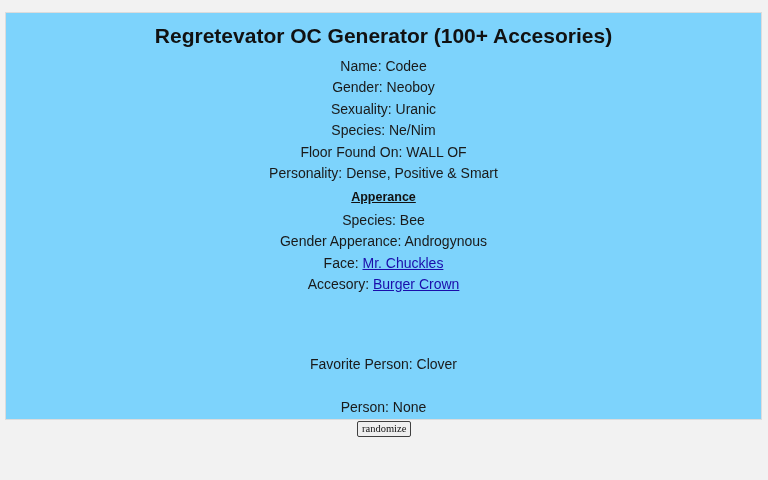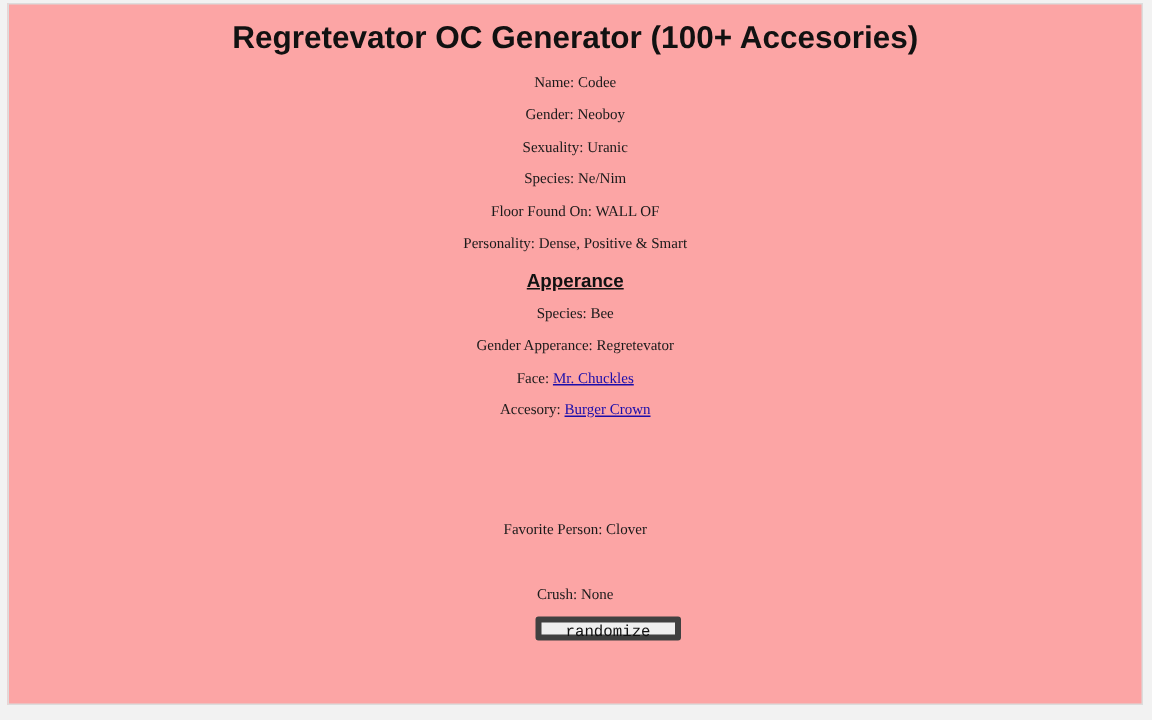--- a/index.html
+++ b/index.html
@@ -6,24 +6,24 @@
       margin: 0;
       padding: 0;
       width: 768px;
       height: 480px;
       background: #f2f2f2;
       overflow: hidden;
     }
     .card {
       position: absolute;
       left: 5px;
-      top: 2px;
+      top: 12px;
       width: 757px;
-      height: 468px;
-      background: #fca5a5;
+      height: 408px;
+      background: #7dd3fc;
       border: 1px solid #dcdcdc;
       box-sizing: border-box;
       font-family: "Liberation Sans", sans-serif;
       color: #111;
       text-align: center;
     }
     h1 {
       font-family: "Liberation Sans", sans-serif;
       font-size: 21px;
       font-weight: bold;
@@ -31,50 +31,49 @@
       position: absolute;
       top: 11px;
       left: 0;
       right: 0;
       color: #111;
     }
     .line {
       position: absolute;
       left: 0;
       right: 0;
-      font-size: 10px;
+      font-size: 14px;
       line-height: 14px;
       color: #1a1a1a;
-      font-family: Liberation Serif, serif;
     }
     .section {
       position: absolute;
       left: 0;
       right: 0;
       font-size: 12.5px;
       font-weight: bold;
       line-height: 16px;
       color: #111;
     }
     a {
       color: #1a0dab;
       text-decoration: underline;
       cursor: pointer;
     }
     button {
       position: absolute;
       left: 351px;
       top: 408px;
       height: 16px;
-      padding: 0 16px;
-      font-family: Liberation Mono, monospace;
+      padding: 0 4px;
+      font-family: Liberation Serif, serif;
       font-size: 10.5px;
       line-height: 14px;
       background: #efefef;
-      border: 4px solid #404040;
+      border: 1px solid #404040;
       border-radius: 2px;
       color: #111;
       cursor: pointer;
     }
   </style>
 </head>
 <body>
 
 <div class="card">
   <h1>Regretevator OC Generator (100+ Accesories)</h1>
@@ -105,35 +104,35 @@
   </div>
 
   <div class="section" style="top:176px;text-decoration:underline;">Apperance</div>
 
   <div class="line" style="top:200px;">
     <span>Species:</span>
     <span>Bee</span>
   </div>
   <div class="line" style="top:221px;">
     <span>Gender Apperance:</span>
-    <span>Regretevator</span>
+    <span>Androgynous</span>
   </div>
   <div class="line" style="top:243px;">
     <span>Face:</span>
     <a>Mr. Chuckles</a>
   </div>
   <div class="line" style="top:264px;">
     <span>Accesory:</span>
     <a>Burger Crown</a>
   </div>
 
 
   <div class="line" style="top:344px;">
     <span>Favorite Person:</span>
     <span>Clover</span>
   </div>
   <div class="line" style="top:387px;">
-    <span>Crush:</span>
+    <span>Person:</span>
     <span>None</span>
   </div>
 
   <button>randomize</button>
 </div>
 
 </body></html>

